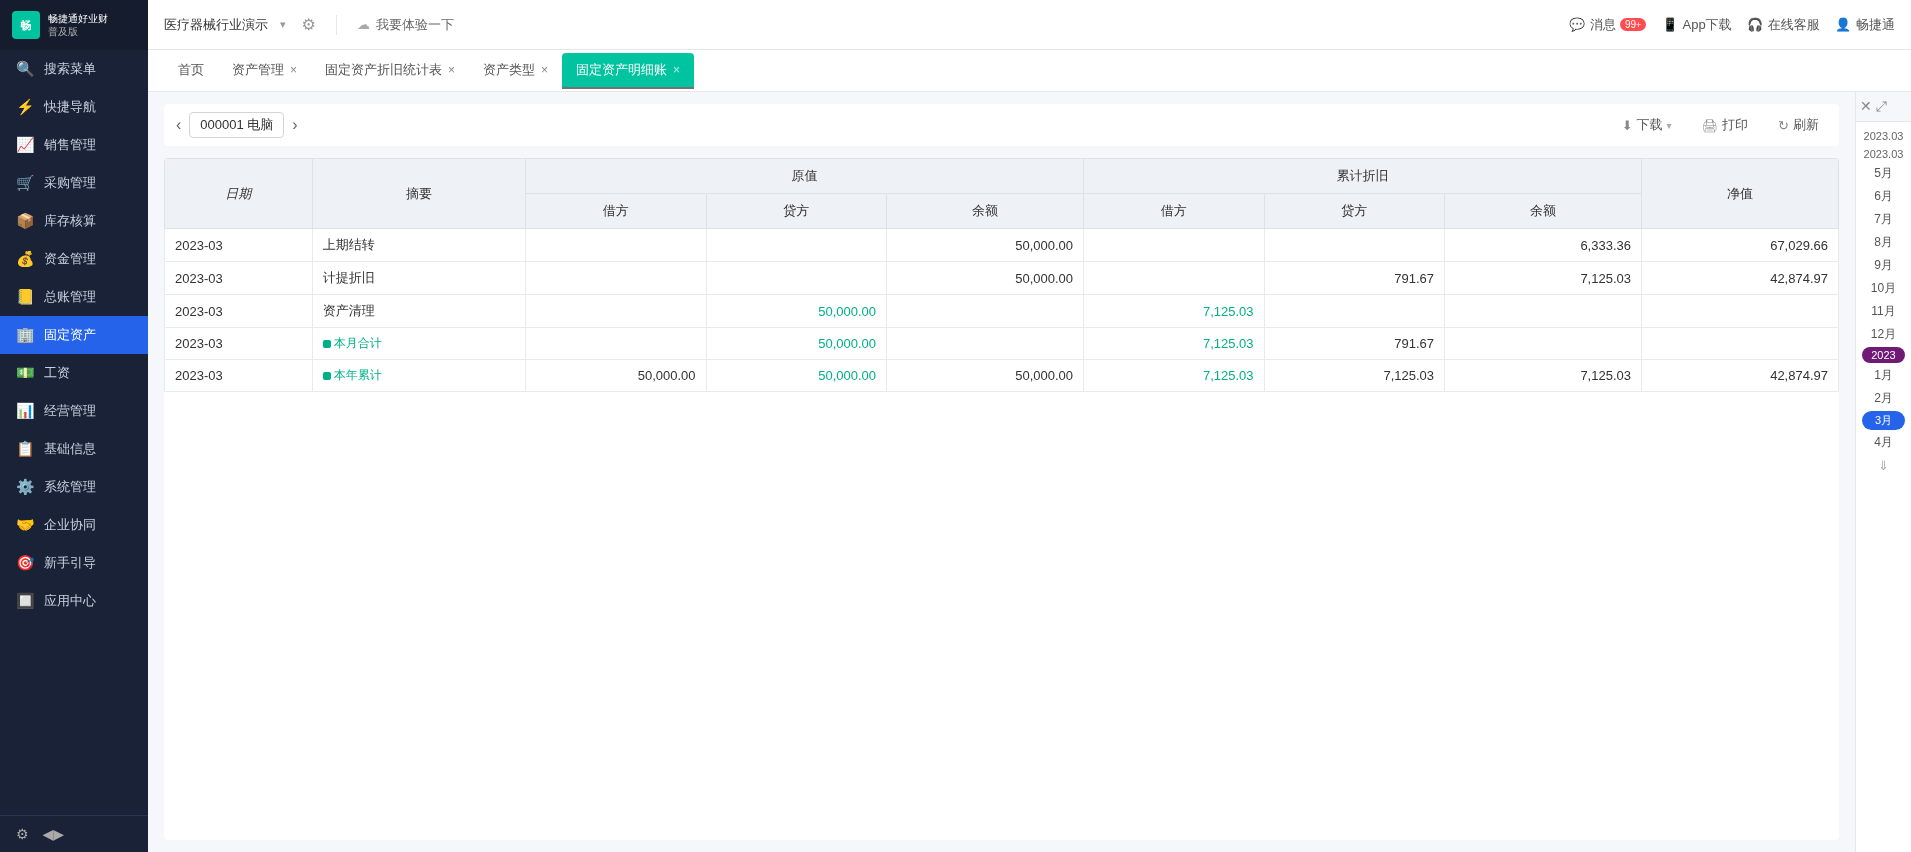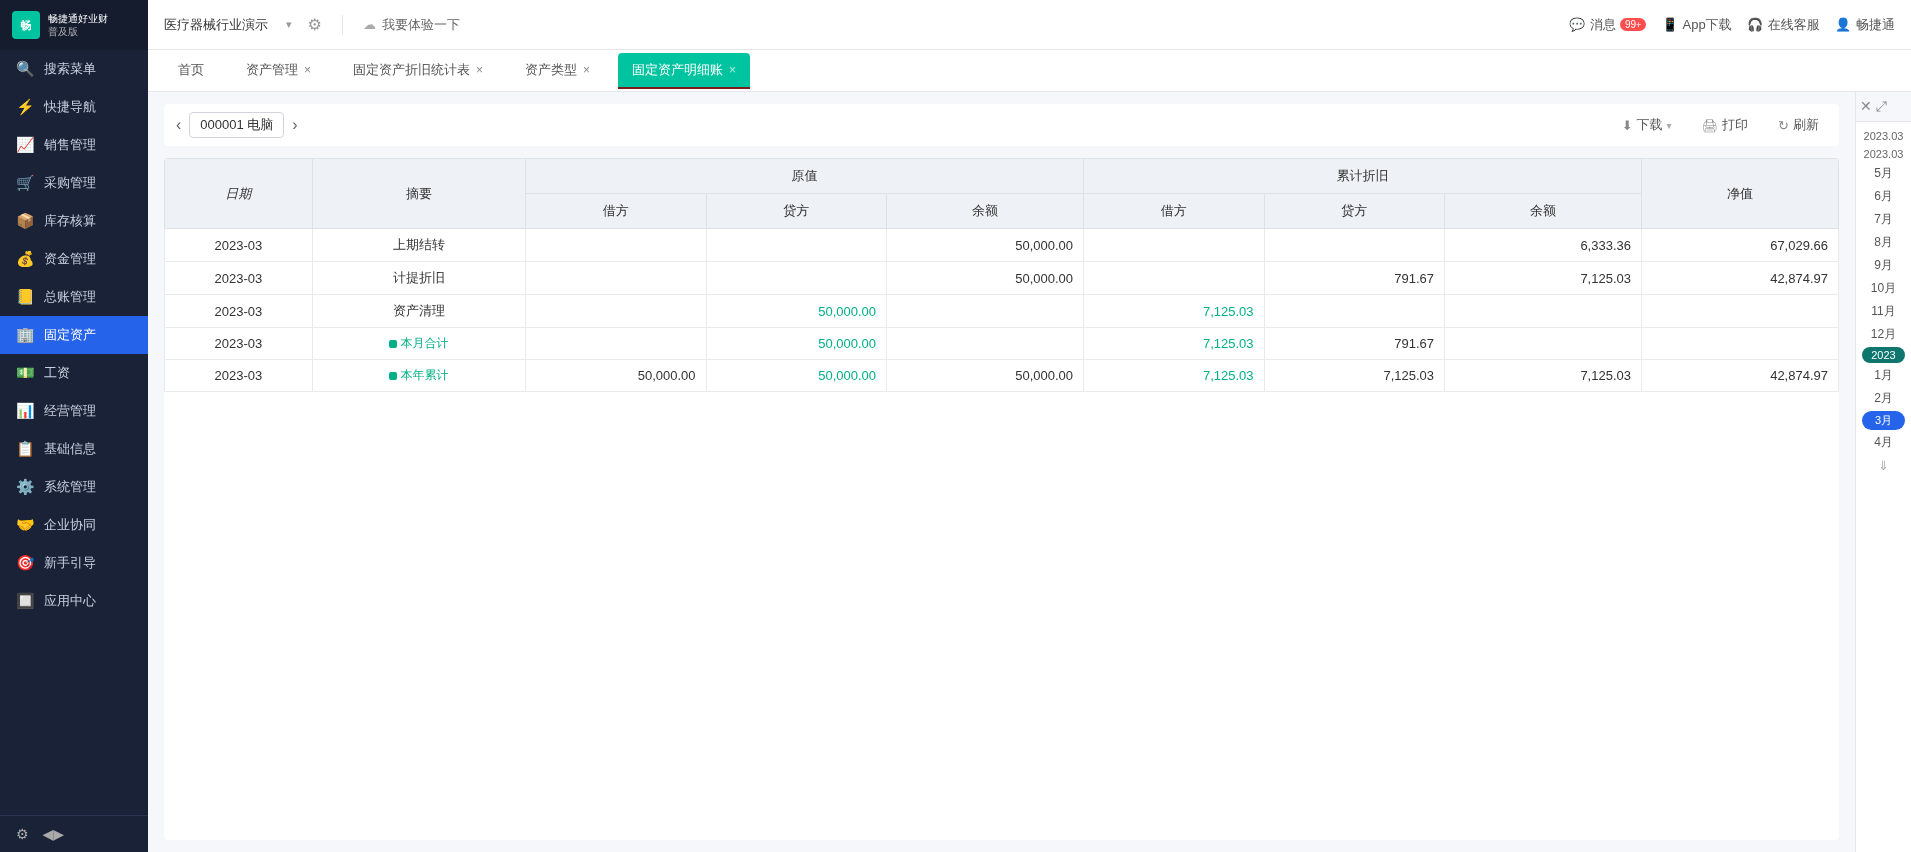--- a/index.html
+++ b/index.html
@@ -61,56 +61,56 @@
 
     
     .topbar {
       background: #fff;
       height: 50px;
       display: flex; align-items: center;
       padding: 0 16px;
       border-bottom: 1px solid #e5e7eb;
       gap: 12px;
     }
-    .topbar-company { display: flex; align-items: center; gap: 18px; font-size: 13px; color: #333; }
+    .topbar-company { display: flex; align-items: center; gap: 12px; font-size: 13px; color: #333; }
     .topbar-company .chevron { color: #999; font-size: 11px; }
     .topbar-gear { color: #999; cursor: pointer; font-size: 16px; margin-left: 4px; }
     .topbar-divider { width: 1px; height: 20px; background: #e5e7eb; margin: 0 8px; }
     .topbar-experience { display: flex; align-items: center; gap: 6px; color: #666; font-size: 13px; cursor: pointer; }
     .topbar-experience .cloud-icon { color: #aaa; }
     .topbar-right { margin-left: auto; display: flex; align-items: center; gap: 16px; }
     .topbar-right-item { display: flex; align-items: center; gap: 4px; color: #555; font-size: 13px; cursor: pointer; }
     .badge {
       background: #ff4d4f; color: #fff; border-radius: 10px;
       font-size: 10px; padding: 1px 5px; min-width: 20px; text-align: center;
     }
 
     
     .tabs {
       background: #fff;
       display: flex; align-items: center;
       padding: 0 16px;
       border-bottom: 1px solid #e5e7eb;
-      gap: 14px;
+      gap: 0;
       min-height: 42px;
     }
     .tab {
       padding: 8px 14px;
       font-size: 13px;
       color: #555;
       cursor: pointer;
       border-radius: 4px 4px 0 0;
       white-space: nowrap;
       display: flex; align-items: center; gap: 6px;
       border-bottom: 2px solid transparent;
     }
     .tab.active {
       background: #00c49f;
       color: #fff;
-      border-bottom: 2px solid #7f1d1d;
+      border-bottom: 2px solid #737373;
     }
     .tab .close { font-size: 12px; color: inherit; opacity: 0.7; }
     .tab.plain { background: none; color: #555; border-bottom: 2px solid transparent; }
 
     
     .content-area {
       flex: 1;
       display: flex;
       overflow: hidden;
     }
@@ -173,21 +173,21 @@
       border: 1px solid #dde1e8;
       white-space: nowrap;
     }
     tbody tr td {
       padding: 7px 10px;
       border: 1px solid #e8eaed;
       color: #333;
       text-align: center;
       white-space: nowrap;
     }
-    .td-left { text-align: center; margin-top: 18px; }
+    .td-left { text-align: left; margin-top: 18px; }
     .td-right { text-align: right; }
     .td-link { color: #00b087; cursor: pointer; }
     .td-green-badge {
       display: inline-flex; align-items: center; gap: 3px;
       color: #00b087; font-size: 12px;
     }
     .td-green-badge .dot { width: 8px; height: 8px; background: #00b087; border-radius: 2px; display: inline-block; }
 
     
     .timeline-panel {
@@ -214,21 +214,21 @@
     .timeline-year {
       font-size: 11px; color: #666; text-align: center; padding: 4px 0 2px;
     }
     .timeline-month {
       display: flex; align-items: center; justify-content: center;
       padding: 3px 0;
       cursor: pointer;
       font-size: 12px; color: #555;
     }
     .timeline-month.active-year {
-      background: #0f766e;
+      background: #701a75;
       color: #fff;
       border-radius: 12px;
       margin: 1px 6px;
       font-size: 11px;
       padding: 2px 4px;
     }
     .timeline-month.active-month {
       background: #2563eb;
       color: #fff;
       border-radius: 12px;

